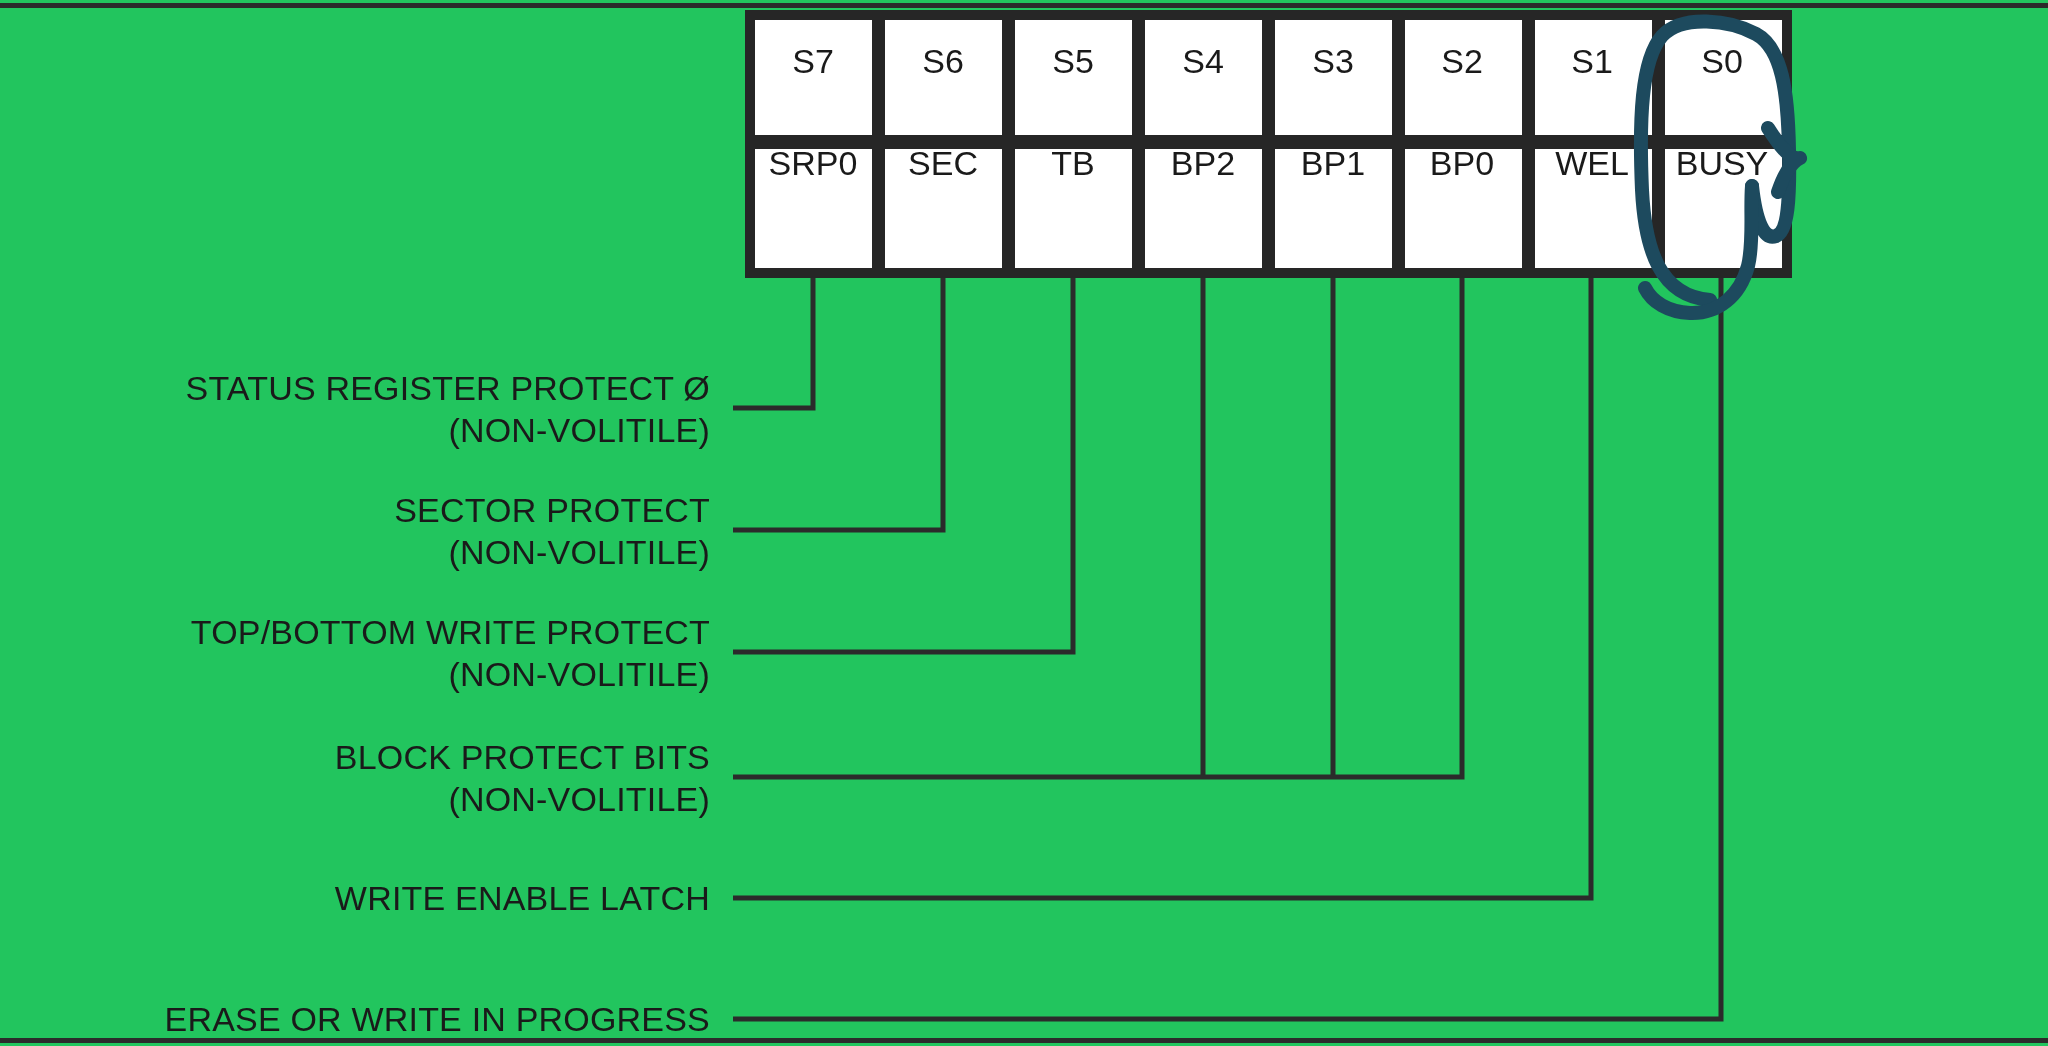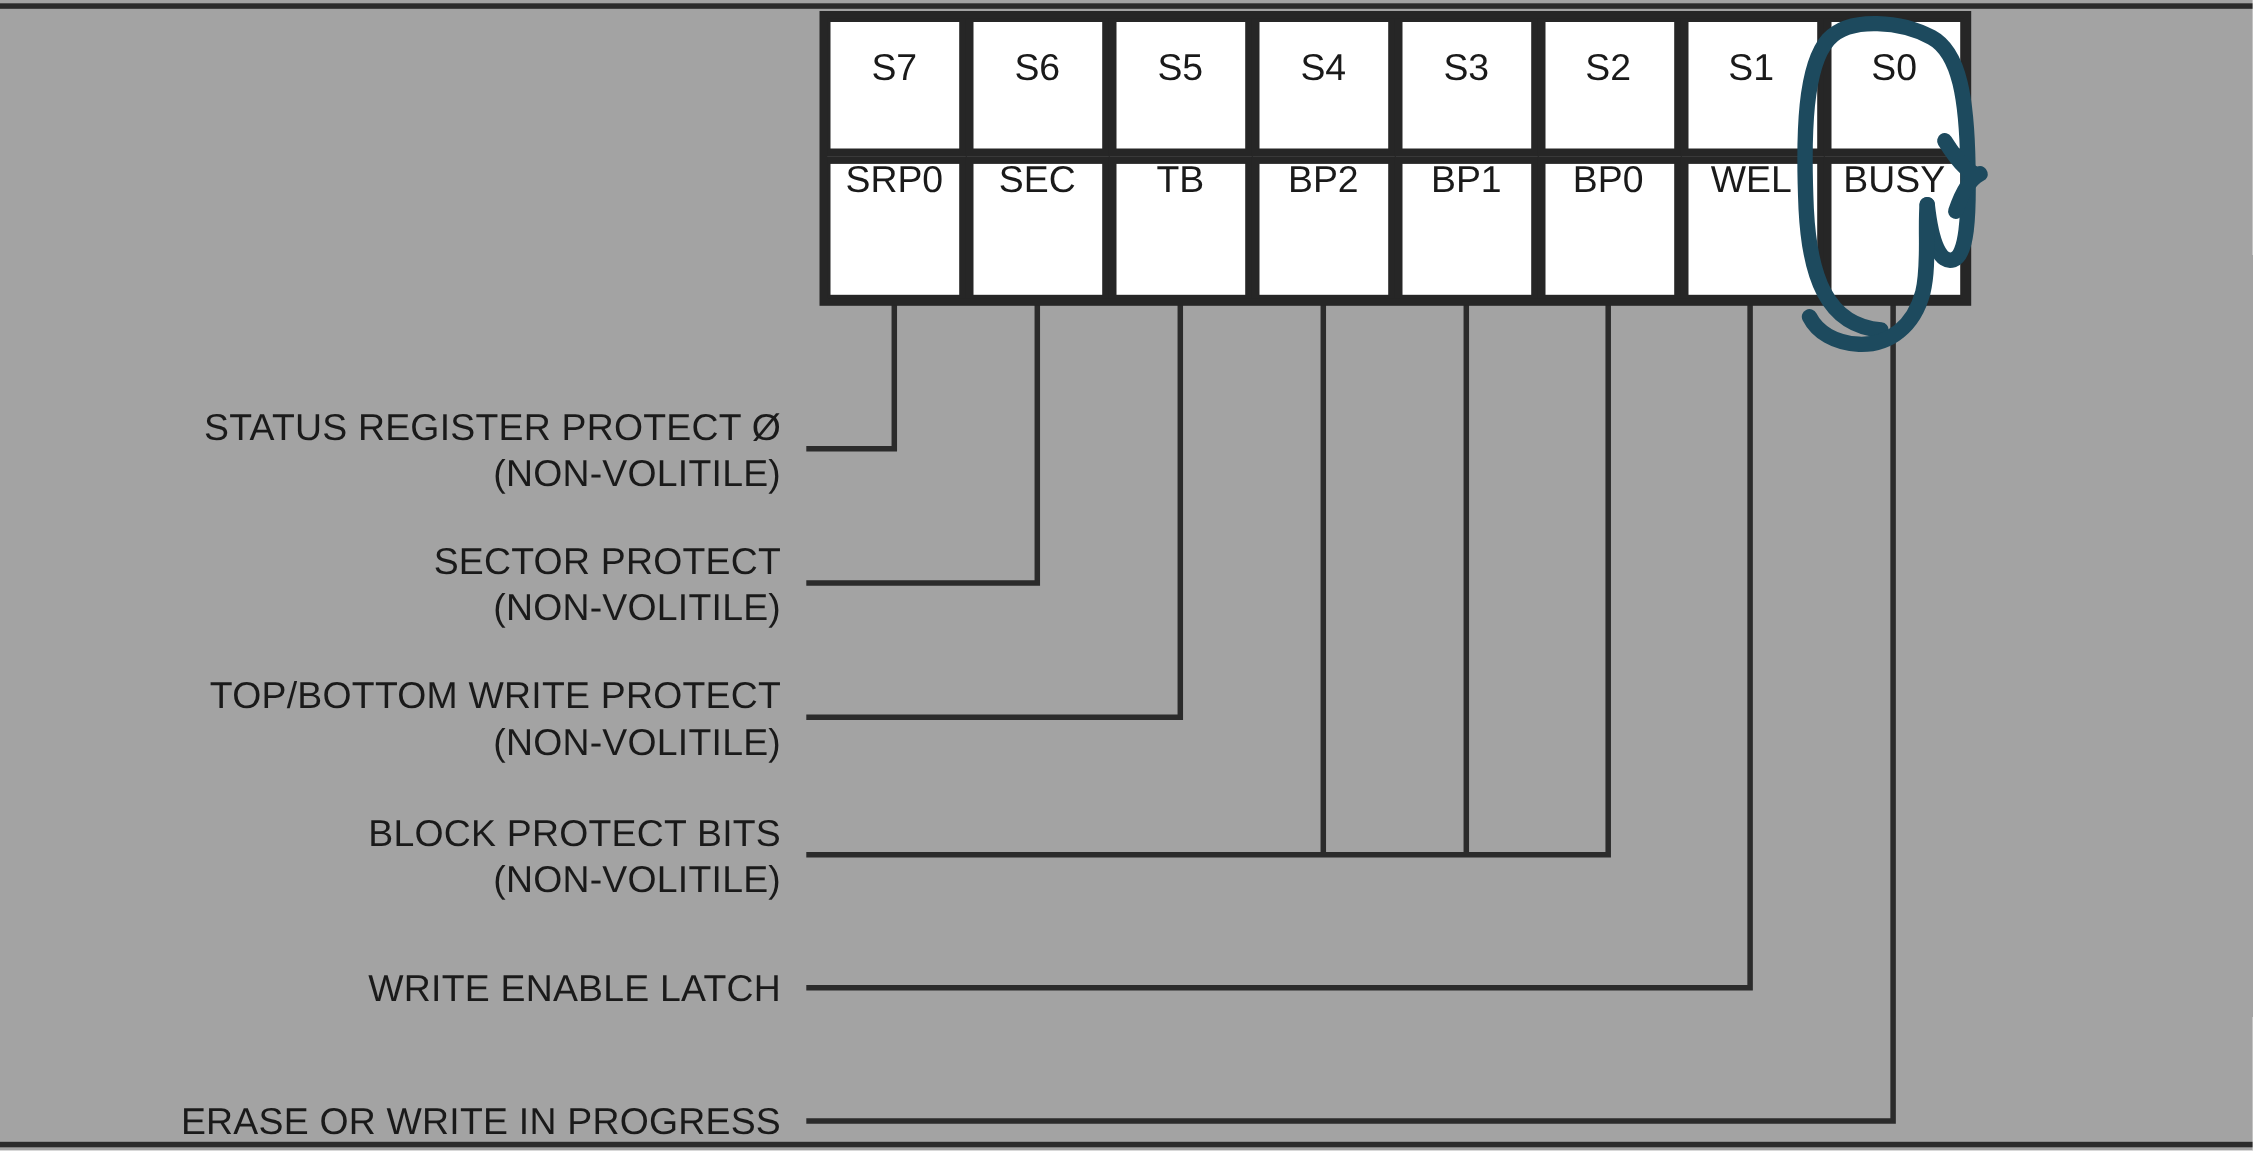--- a/index.html
+++ b/index.html
@@ -8,21 +8,21 @@
     padding: 0;
     background: #ffffff;
   }
   body {
     font-family: "Liberation Sans", sans-serif;
   }
   #page {
     position: relative;
     width: 2048px;
     height: 1046px;
-    background: #a3a3a3;
+    background: #22c55e;
     overflow: hidden;
   }
   #diagram-svg {
     position: absolute;
     top: 0;
     left: 0;
     width: 2048px;
     height: 1046px;
     display: block;
   }

